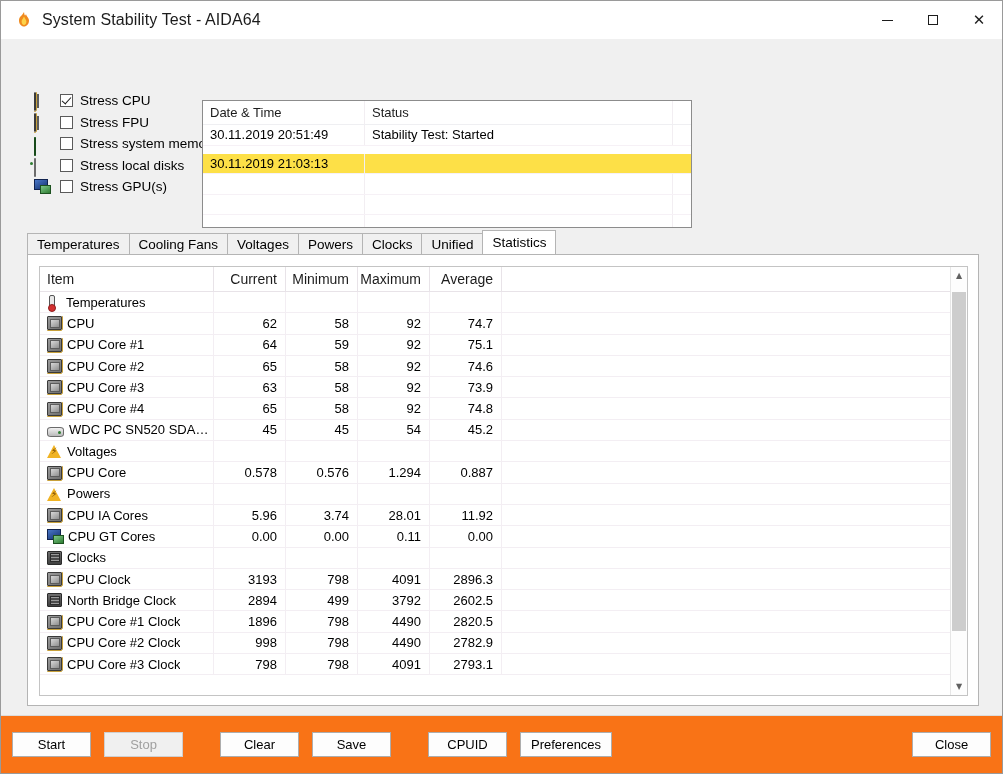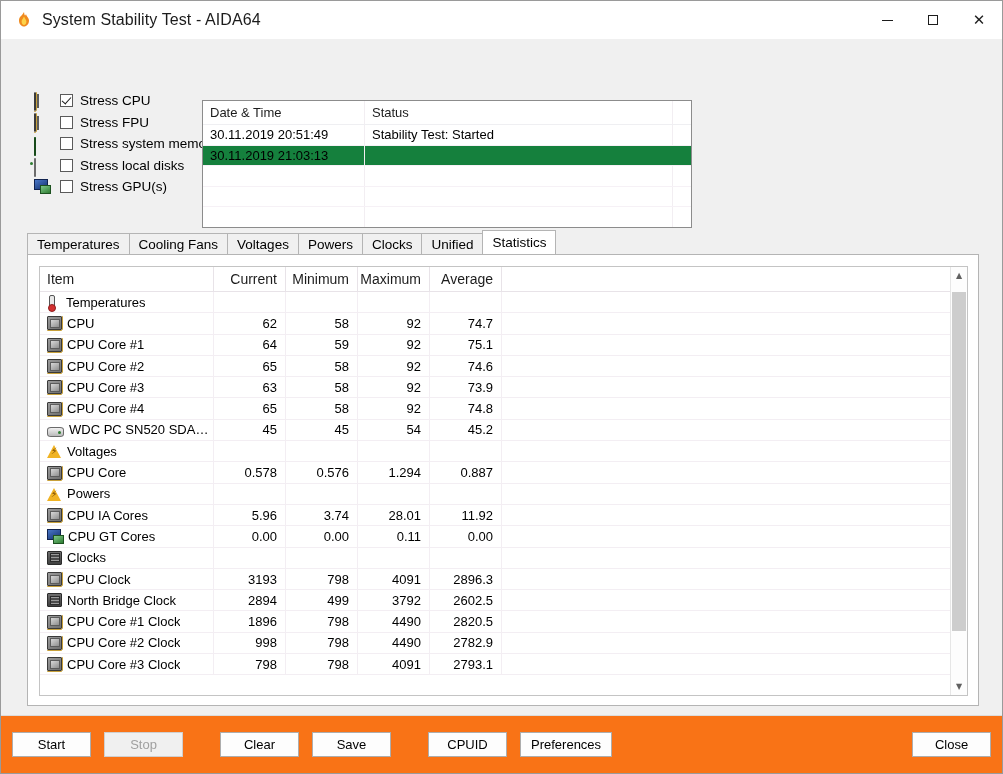--- a/index.html
+++ b/index.html
@@ -143,21 +143,21 @@
     font-size: 13px; color: #1c1c1c;
   }
   .log-c1 { width: 162px; padding-left: 7px; flex: 0 0 162px; border-right:1px solid #f2eef2; height:100%; display:flex; align-items:center;}
   .log-c2 { flex: 1 1 auto; padding-left: 7px; border-right:1px solid #f2eef2; height:100%; display:flex; align-items:center;}
   .log-c3 { width: 18px; flex:0 0 18px; height:100%; }
   .log-row {
     display: flex; height: 20.5px; align-items: center;
     font-size: 13px; color: #000;
     border-bottom: 1px solid #f6f1f6;
   }
-  .log-row.alt { background: #15803d; }
+  .log-row.alt { background: #fde047; margin-top: 8px; }
 
   
   .tabstrip {
     position: absolute; left: 26px; top: 193px;
     display: flex; align-items: flex-end;
     height: 22px;
     z-index: 3;
   }
   .tab {
     height: 21px; padding: 0 9px;

